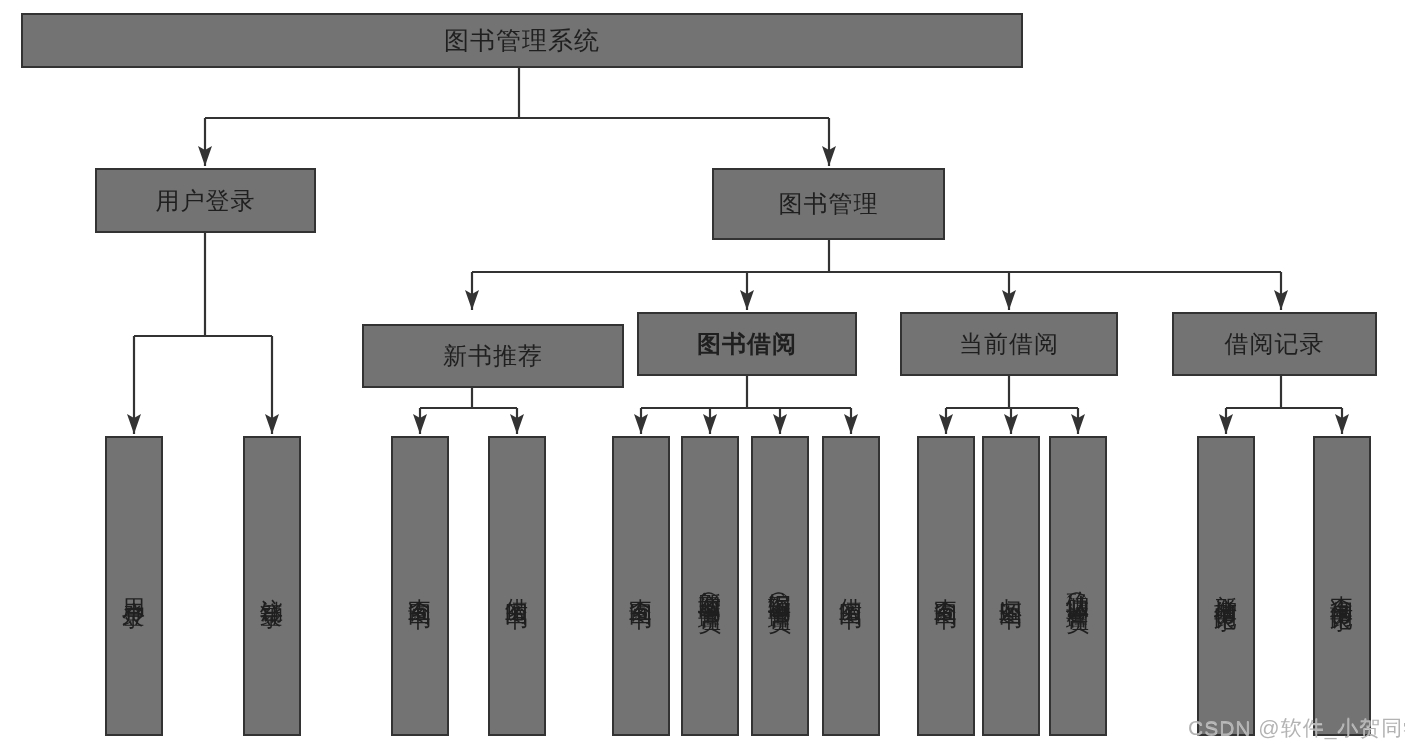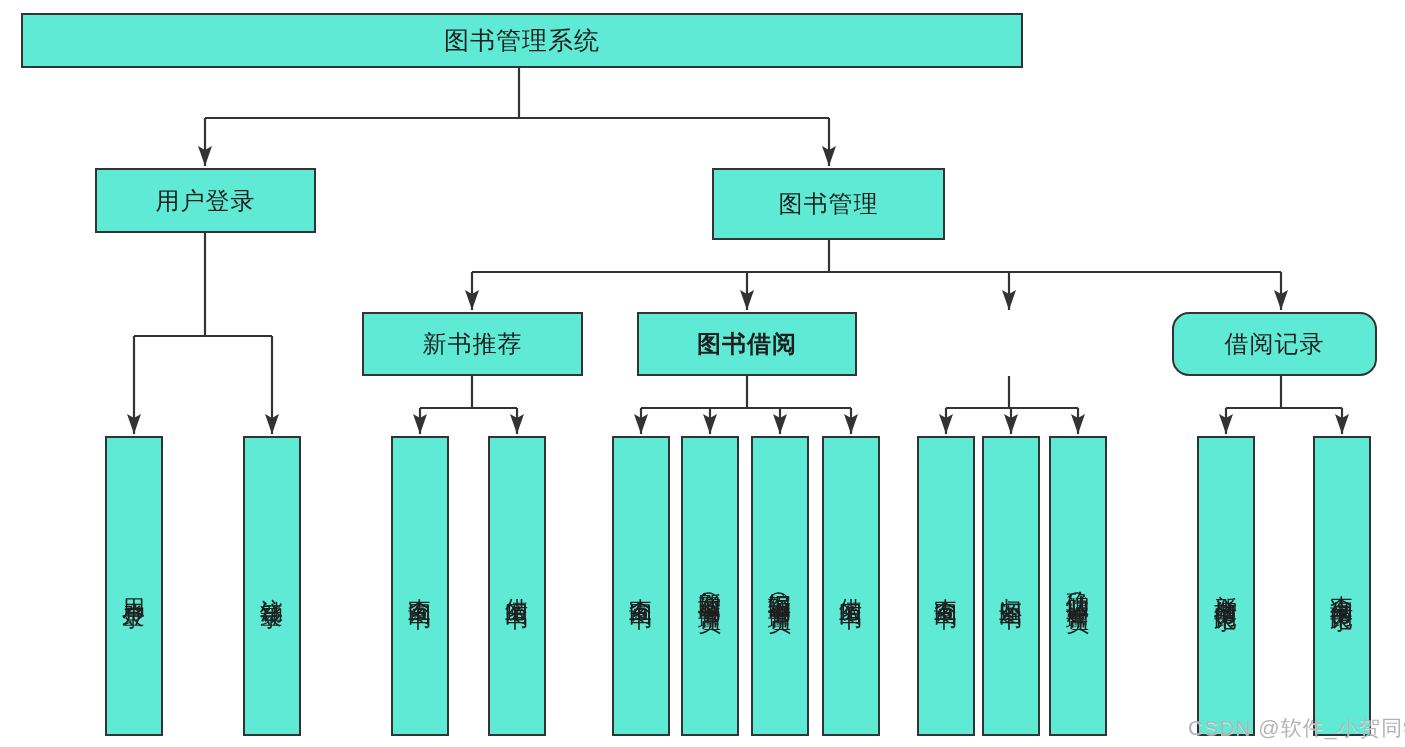--- a/index.html
+++ b/index.html
@@ -20,21 +20,21 @@
     left: 0;
     top: 0;
     width: 1405px;
     height: 747px;
     pointer-events: none;
   }
   .box {
     position: absolute;
     box-sizing: border-box;
     border: 2px solid #333333;
-    background: #5eead4;
+    background: #737373;
     color: #1f1f1f;
     display: flex;
     align-items: center;
     justify-content: center;
     text-align: center;
     white-space: nowrap;
   }
   .root-box   { font-size: 25px; letter-spacing: 1px; }
   .branch-box { font-size: 24px; letter-spacing: 1px; }
   .leaf-box {
@@ -104,23 +104,24 @@
     <path d="M1281,376 V408 M1226,408 H1342" fill="none" stroke="#333333" stroke-width="2.2"></path>
     <path d="M1226,408 V434" fill="none" stroke="#333333" stroke-width="2.2" marker-end="url(#arrow)"></path>
     <path d="M1342,408 V434" fill="none" stroke="#333333" stroke-width="2.2" marker-end="url(#arrow)"></path>
   </svg>
 
   <div class="box root-box" style="left:21px; top:13px; width:1002px; height:55px;">图书管理系统</div>
 
   <div class="box branch-box" style="left:95px; top:168px; width:221px; height:65px;">用户登录</div>
   <div class="box branch-box" style="left:712px; top:168px; width:233px; height:72px;">图书管理</div>
 
-  <div class="box branch-box" style="left:362px; top:312px; width:221px; height:64px;">新书推荐</div>
+  <div class="box branch-box" style="left:362px; top:324px; width:262px; height:64px;">新书推荐</div>
   <div class="box branch-box" style="left:637px; top:312px; width:220px; height:64px;font-weight:bold;">图书借阅</div>
-  <div class="box branch-box" style="left:1172px; top:312px; width:205px; height:64px;border-radius:17px;">借阅记录</div>
+  <div class="box branch-box" style="left:900px; top:312px; width:218px; height:64px;">当前借阅</div>
+  <div class="box branch-box" style="left:1172px; top:312px; width:205px; height:64px;">借阅记录</div>
 
   <div class="box leaf-box" style="left:105px; top:436px; width:58px; height:300px;">用户登录</div>
   <div class="box leaf-box" style="left:243px; top:436px; width:58px; height:300px;">注销登录</div>
 
   <div class="box leaf-box" style="left:391px; top:436px; width:58px; height:300px;">查询图书</div>
   <div class="box leaf-box" style="left:488px; top:436px; width:58px; height:300px;">借阅图书</div>
 
   <div class="box leaf-box" style="left:612px; top:436px; width:58px; height:300px;">查询图书</div>
   <div class="box leaf-box" style="left:681px; top:436px; width:58px; height:300px;">新增图书（管理员）</div>
   <div class="box leaf-box" style="left:751px; top:436px; width:58px; height:300px;">编辑图书（管理员）</div>

